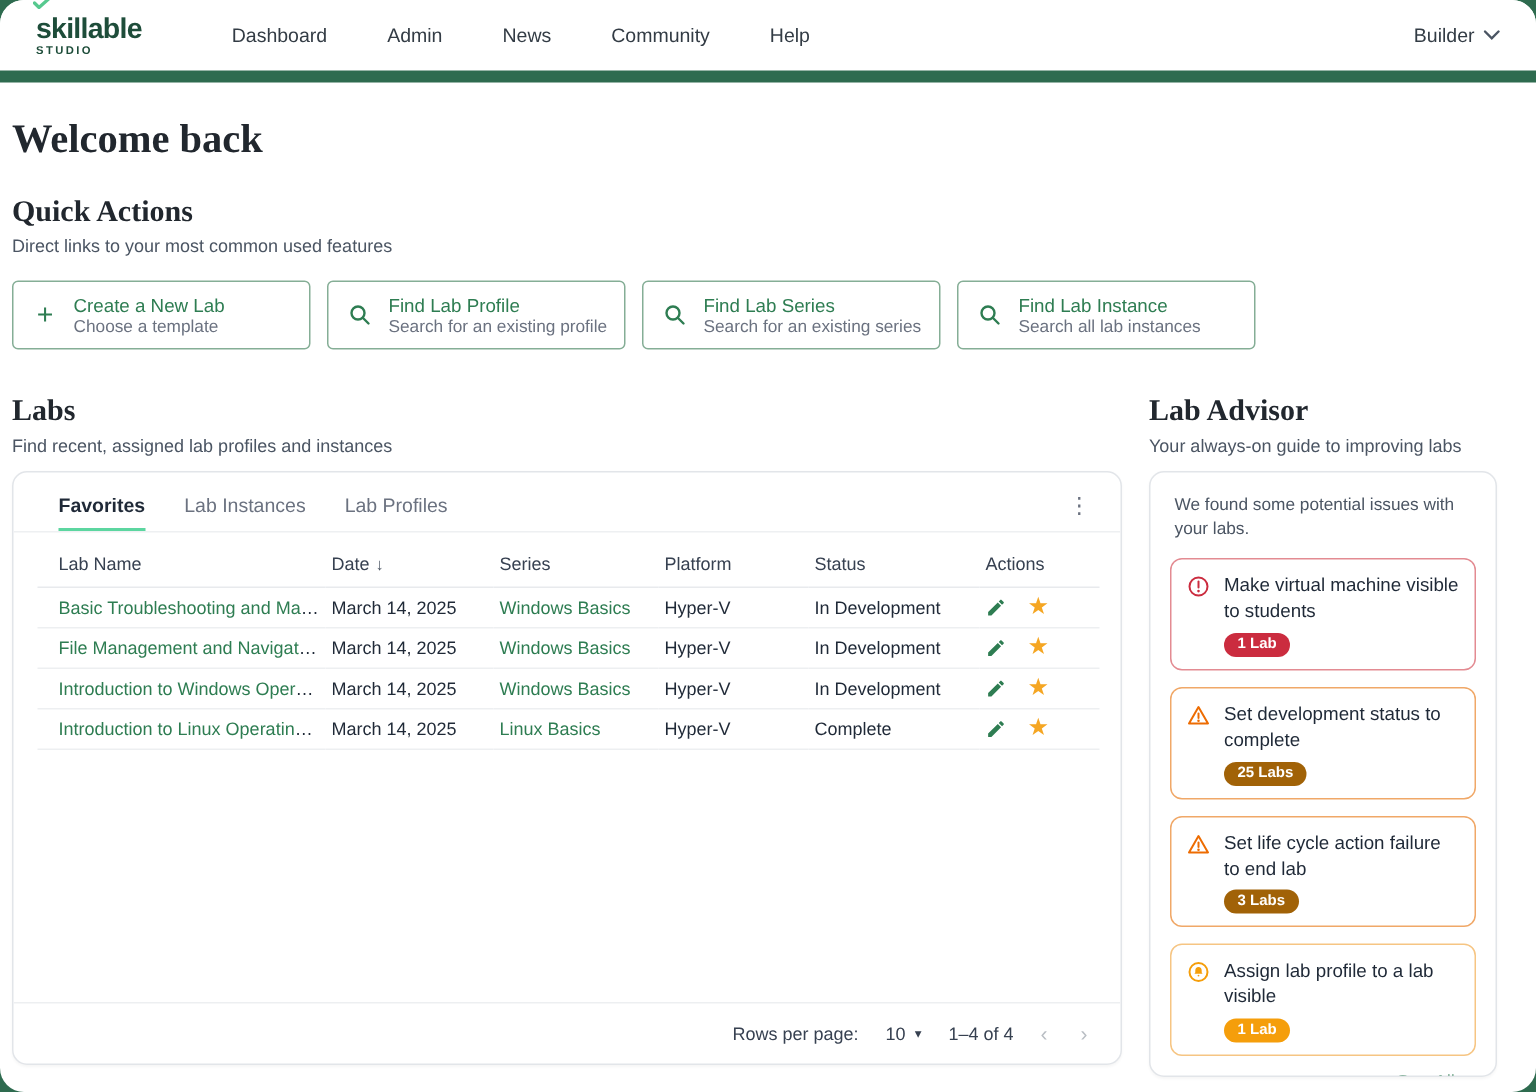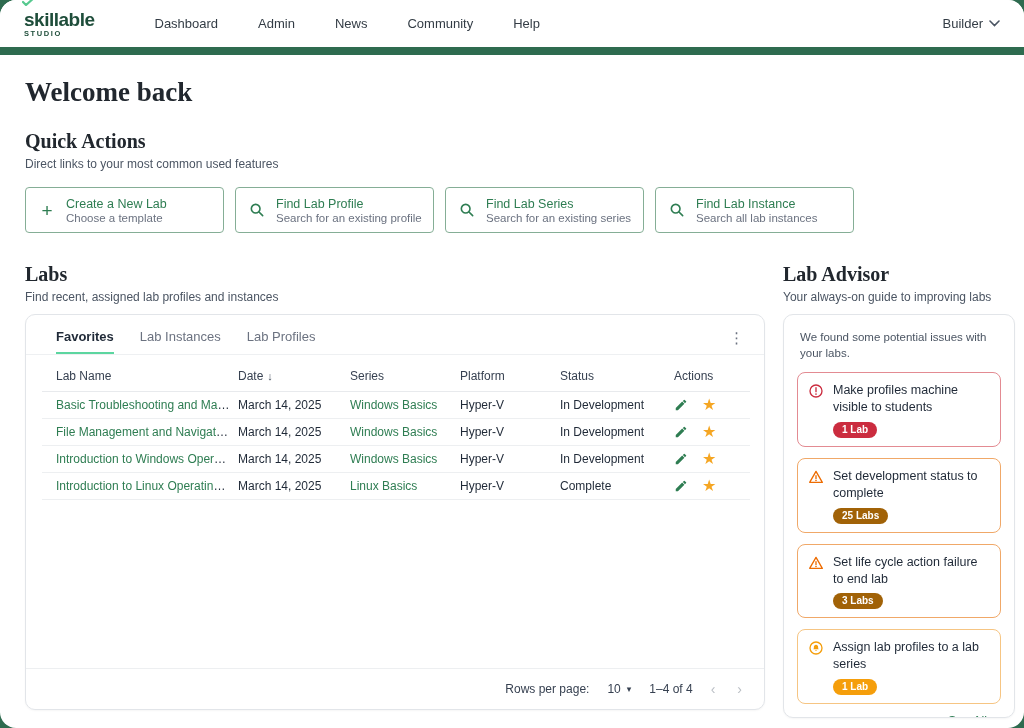--- a/index.html
+++ b/index.html
@@ -15,21 +15,21 @@
   .logo-word { font-size:19px; font-weight:700; color:#1e4d3a; letter-spacing:-0.5px; position:relative; }
   .logo-check { position:absolute; left:22px; top:-4px; width:14px; height:10px; }
   .logo-sub { font-size:7.5px; font-weight:700; color:#1e4d3a; letter-spacing:1.6px; margin-top:1px; }
   .nav-items { display:flex; gap:40px; }
   .nav-item { font-size:13px; color:#333c45; cursor:pointer; }
   .nav-right { margin-left:auto; display:flex; align-items:center; gap:6px; cursor:pointer; }
   .nav-user { font-size:13px; color:#333c45;text-align:center; }
   .green-bar { height:8px; background:#2e6b4f; flex:0 0 auto; }
 
   
-  .content { flex:1; padding:0 12px 0 25px; overflow:hidden;border-radius:16px; }
+  .content { flex:1; padding:0 12px 0 8px; overflow:hidden;border-radius:16px; }
   .welcome { margin-top:22px; font-family:"Liberation Serif", serif; font-size:27px; font-weight:700; color:#21272e; }
   .qa-title { margin-top:22px; font-family:"Liberation Serif", serif; font-size:20px; font-weight:700; color:#21272e; }
   .qa-sub { margin-top:4px; font-size:12px; color:#4b5563; }
   .qa-cards { margin-top:16px; display:flex; gap:11px; }
   .qa-card { width:199px; height:46px; border:1px solid #85ae96; border-radius:4px; background:#fff;
              display:flex; align-items:center; padding:0 12px; gap:10px; cursor:pointer; }
   .qa-icon { width:18px; height:18px; color:#2e7d52; display:flex; align-items:center; justify-content:center; flex:0 0 auto; }
   .qa-plus { font-size:19px; color:#2e7d52; font-weight:400; line-height:1; }
   .qa-text { display:flex; flex-direction:column; gap:1px; }
   .qa-card-title { font-size:12.5px; color:#2e7d52; font-weight:500; white-space:nowrap; }
@@ -302,21 +302,21 @@
         <div class="advisor-card">
           <div class="advisor-intro">We found some potential issues with your labs.</div>
 
           <div class="issue error">
             <svg class="issue-icon" viewBox="0 0 24 24" fill="none" stroke="currentColor" stroke-width="2">
                   <circle cx="12" cy="12" r="9"></circle>
                   <line x1="12" y1="7" x2="12" y2="13" stroke-linecap="round"></line>
                   <circle cx="12" cy="16.6" r="0.6" fill="currentColor" stroke-width="1.4"></circle>
                 </svg>
             <div class="issue-body">
-              <span class="issue-text">Make profiles machine visible to students</span>
+              <span class="issue-text">Make virtual machine visible to students</span>
               <span class="badge error">1 Lab</span>
             </div>
           </div>
 
           <div class="issue warning">
             <svg class="issue-icon" viewBox="0 0 24 24" fill="none" stroke="currentColor" stroke-width="2" stroke-linejoin="round">
                   <path d="M12 3.5 L21.5 20 H2.5 Z"></path>
                   <line x1="12" y1="10" x2="12" y2="14.5" stroke-linecap="round"></line>
                   <circle cx="12" cy="17.3" r="0.6" fill="currentColor" stroke-width="1.4"></circle>
                 </svg>
@@ -338,21 +338,21 @@
             </div>
           </div>
 
           <div class="issue notice">
             <svg class="issue-icon" viewBox="0 0 24 24" fill="none" stroke="currentColor" stroke-width="2">
                   <circle cx="12" cy="12" r="9"></circle>
                   <path d="M12 7c-2 0-3.2 1.5-3.2 3.4v2l-.9 1.4h8.2l-.9-1.4v-2C15.2 8.5 14 7 12 7z" fill="currentColor" stroke="none"></path>
                   <circle cx="12" cy="15.6" r="0.9" fill="currentColor" stroke="none"></circle>
                 </svg>
             <div class="issue-body">
-              <span class="issue-text">Assign lab profiles to a lab series</span>
+              <span class="issue-text">Assign lab profile to a lab visible</span>
               <span class="badge notice">1 Lab</span>
             </div>
           </div>
 
           <div class="see-all">
             <span>See All</span>
             <span class="see-all-chev">›</span>
           </div>
         </div>
       </div>

